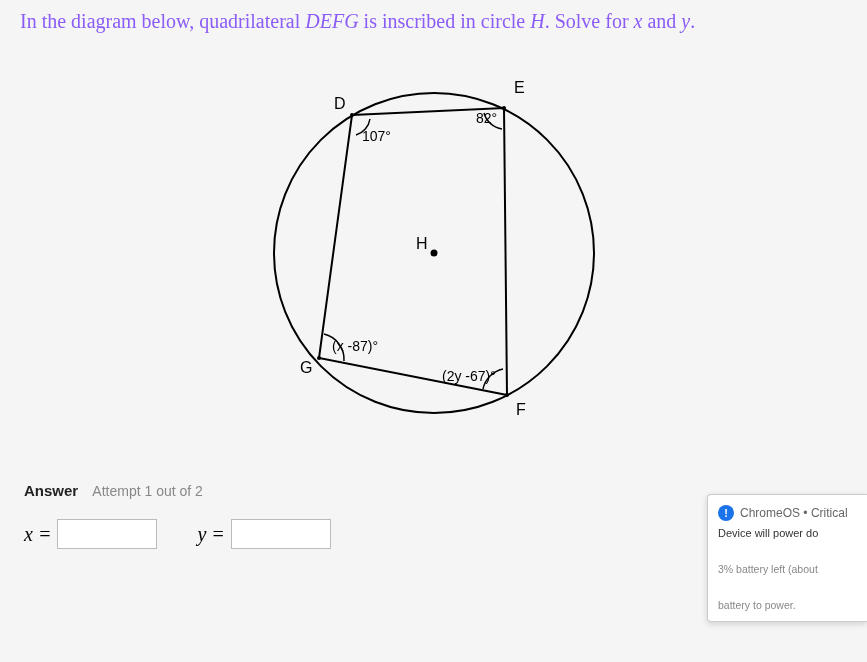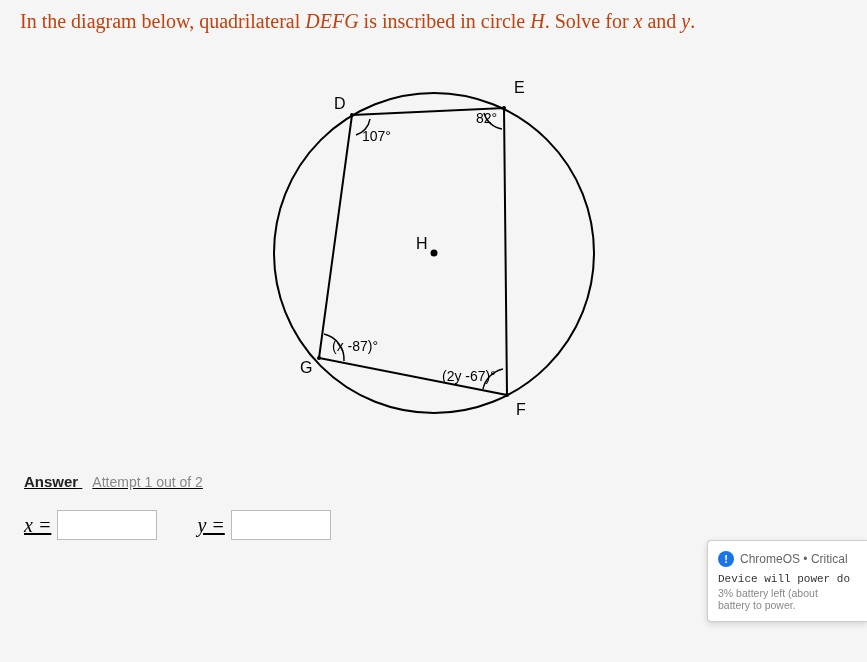--- a/index.html
+++ b/index.html
@@ -12,39 +12,38 @@
       overflow: hidden;
     }
     .page {
       background: #f5f5f5;
       width: 100%;
       height: 100%;
       padding: 10px 20px;
     }
     .question {
       font-size: 20px;
-      color: #c2410c;
+      color: #8b5cf6;
       margin-bottom: 10px;
       font-weight: normal;
     }
     .question .italic { font-style: italic; }
     .diagram-area {
       display: flex;
       justify-content: center;
       padding: 20px 0 30px 0;
     }
     .diagram {
       position: relative;
       width: 380px;
       height: 380px;
     }
     .answer-section {
-      margin-top: 0;
+      margin-top: 9px;
       padding: 0 4px;
-      text-decoration: underline;
     }
     .answer-header {
       font-family: Arial, sans-serif;
       font-size: 15px;
       color: #333;
       margin-bottom: 20px;
     }
     .answer-header .bold { font-weight: bold; color: #222; }
     .answer-header .attempt { color: #888; margin-left: 10px; font-size: 14px; }
     .inputs {
@@ -96,22 +95,22 @@
       height: 16px;
       background: #1a73e8;
       border-radius: 50%;
       display: flex;
       align-items: center;
       justify-content: center;
       color: #fff;
       font-size: 11px;
       font-weight: bold;
     }
-    .toast-body .line1 { color: #333; margin-bottom: 2px; font-family: Liberation Mono, monospace; }
-    .toast-body .line2 { color: #888; font-size: 10.5px; }
+    .toast-body .line1 { color: #333; margin-bottom: 2px; }
+    .toast-body .line2 { color: #888; font-size: 10.5px; margin-top: 24px; }
     svg text { font-family: Arial, sans-serif; }
   </style>
 </head>
 <body>
 
 <div class="page">
 
   <div class="question">
     <span>In the diagram below, quadrilateral </span><span class="italic">DEFG</span><span> is inscribed in circle </span><span class="italic">H</span><span>. Solve for </span><span class="italic">x</span><span> and </span><span class="italic">y</span><span>.</span>
   </div>

